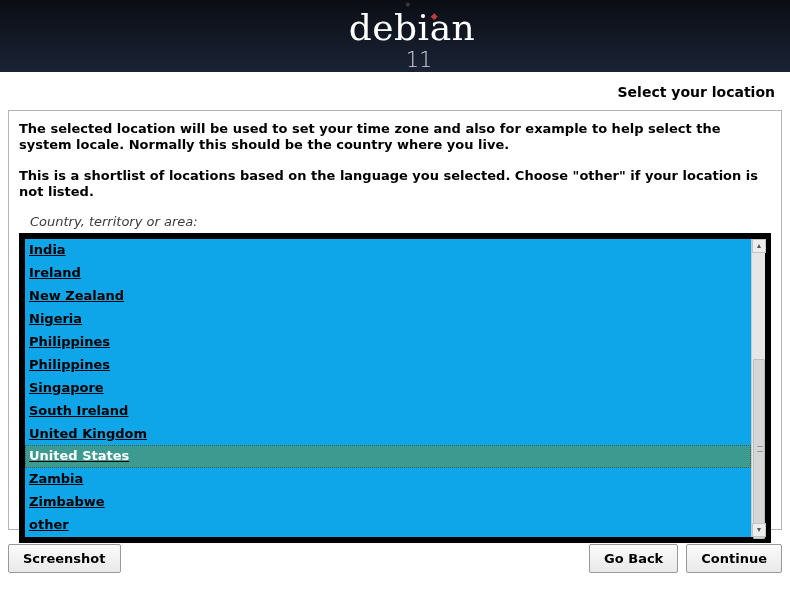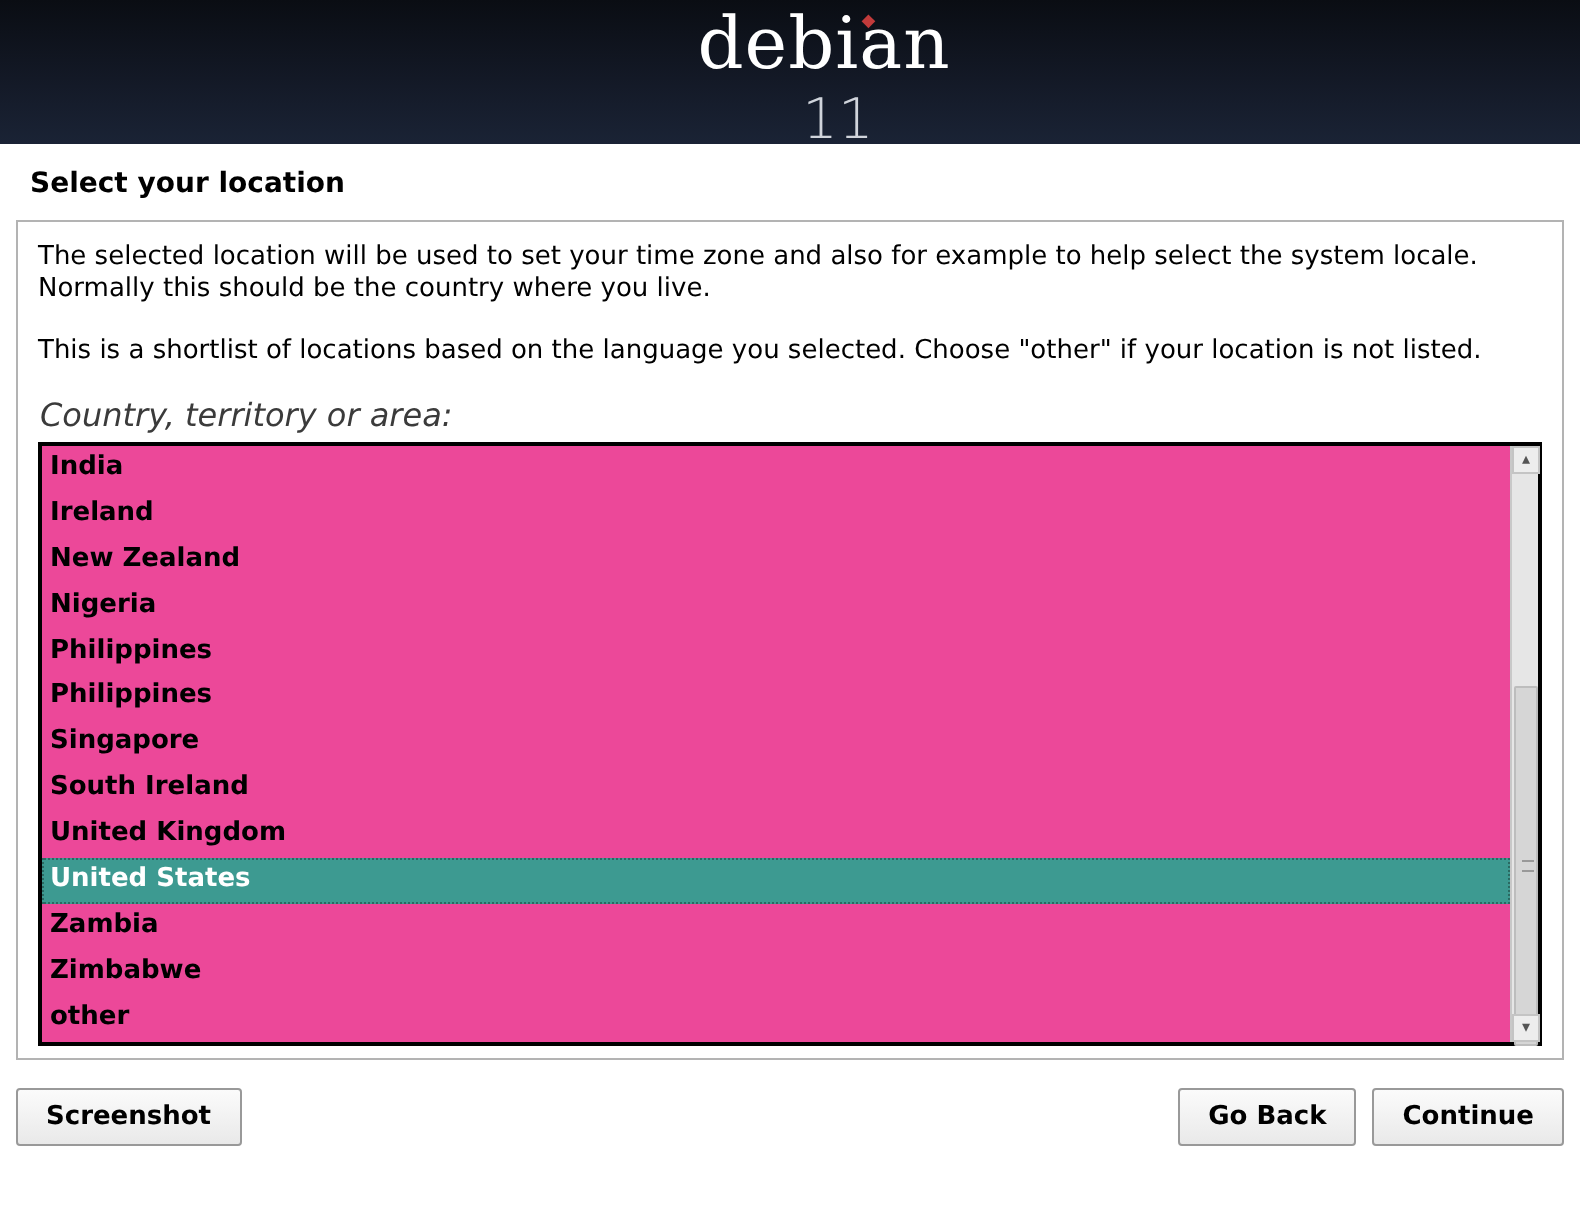--- a/index.html
+++ b/index.html
@@ -39,54 +39,56 @@
     }
     .diamond {
       position: absolute;
       top: 4px;
       left: 82px;
       color: #c23b3b;
       font-size: 9px;
     }
     .version {
       color: #d0d4db;
-      font-size: 28px;
+      font-size: 21px;
       font-weight: 300;
     }
     .step-title {
       font-weight: bold;
       font-size: 14px;
       padding: 12px 15px 10px 15px;
+      text-align: right;
     }
     .main-box {
       border: 1px solid #b3b3b3;
       margin: 0 8px;
       padding: 10px 10px 10px 10px;
       height: 420px;
       display: flex;
       flex-direction: column;
     }
     .para-bold {
-      font-weight: normal;
+      font-weight: bold;
       font-size: 13px;
       line-height: 1.25;
       margin-bottom: 14px;
     }
     .caption {
       font-style: italic;
-      font-size: 16px;
+      font-size: 13px;
       color: #3b3b3b;
-      margin-left: 1px;
+      margin-left: 11px;
       margin-bottom: 4px;
     }
     .listbox-wrap {
       flex: 1;
       display: flex;
-      border: 2px solid #000000;
-      background: #ec4899;
+      border: 6px solid #000000;
+      background: #0ea5e9;
+      text-decoration: underline;
     }
     .listbox {
       flex: 1;
       overflow: hidden;
     }
     .list-item {
       font-weight: bold;
       font-size: 13px;
       padding: 4px 4px 4px 4px;
       line-height: 1.15;

